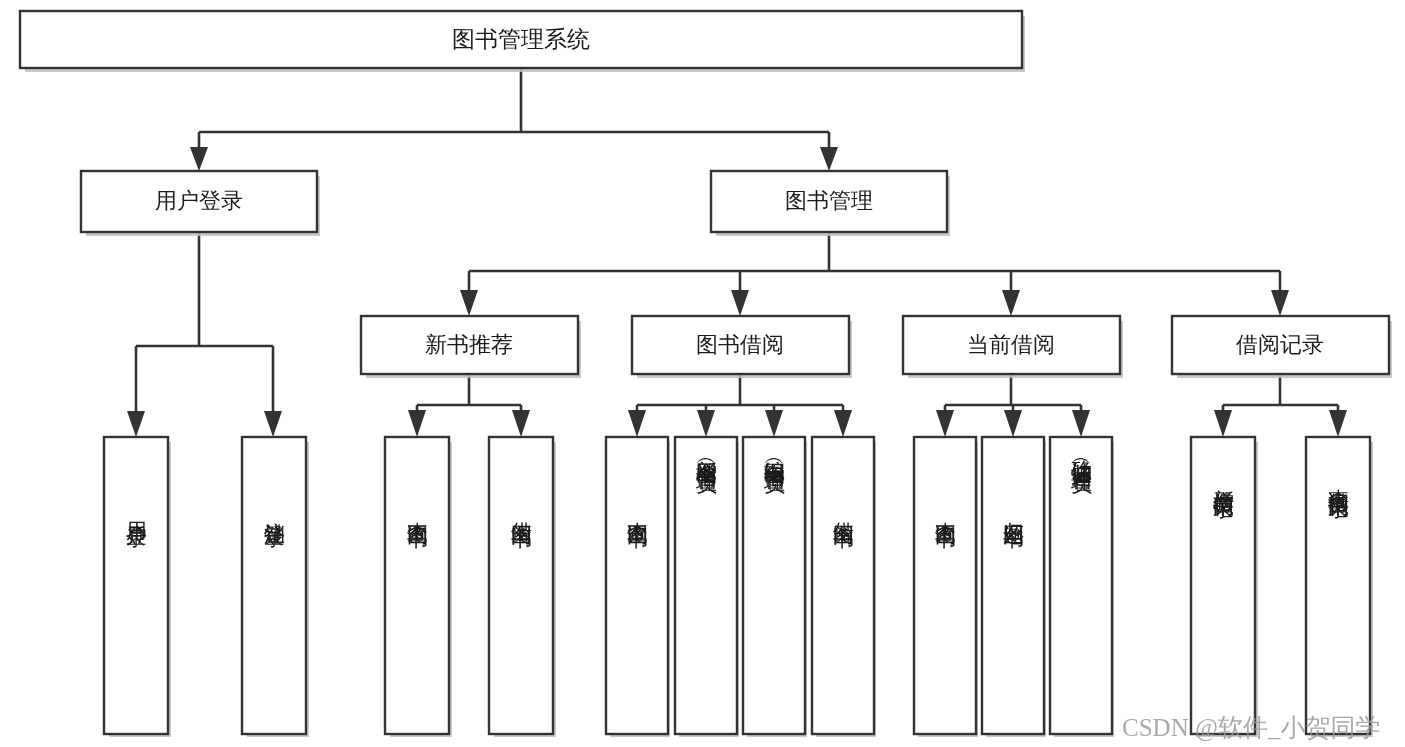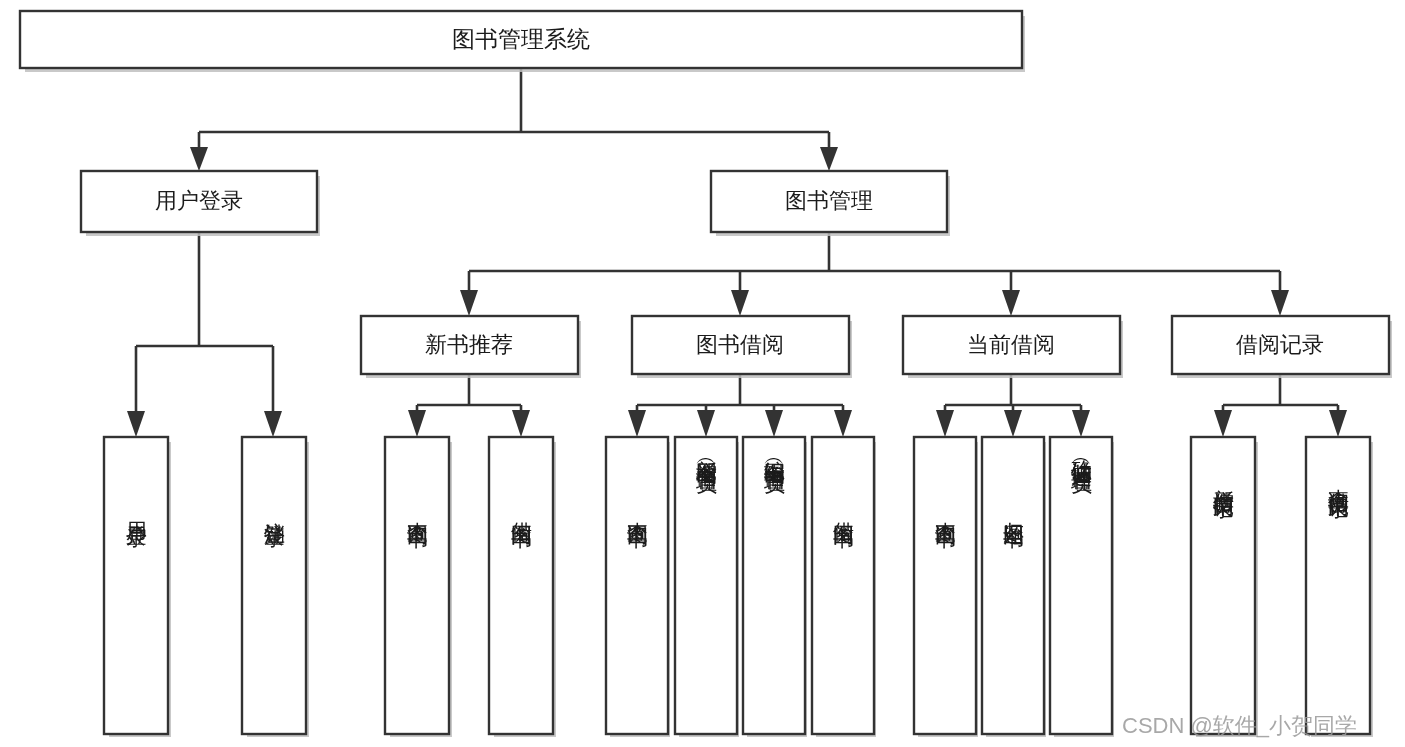--- a/index.html
+++ b/index.html
@@ -69,22 +69,22 @@
     font-size: 21px;
     line-height: 1.18;
     color: #1b1b1b;
     letter-spacing: 2px;
     white-space: nowrap;
   }
   .watermark {
     position: absolute;
     left: 1122px;
     top: 711px;
-    font-family: Liberation Sans, sans-serif;
-    font-size: 22px;
+    font-family: Liberation Serif, serif;
+    font-size: 25px;
     color: #9a9a9a;
     opacity: 0.85;
     white-space: nowrap;
   }
 </style>
 </head>
 <body>
 
 <div id="diagram-root">
 

